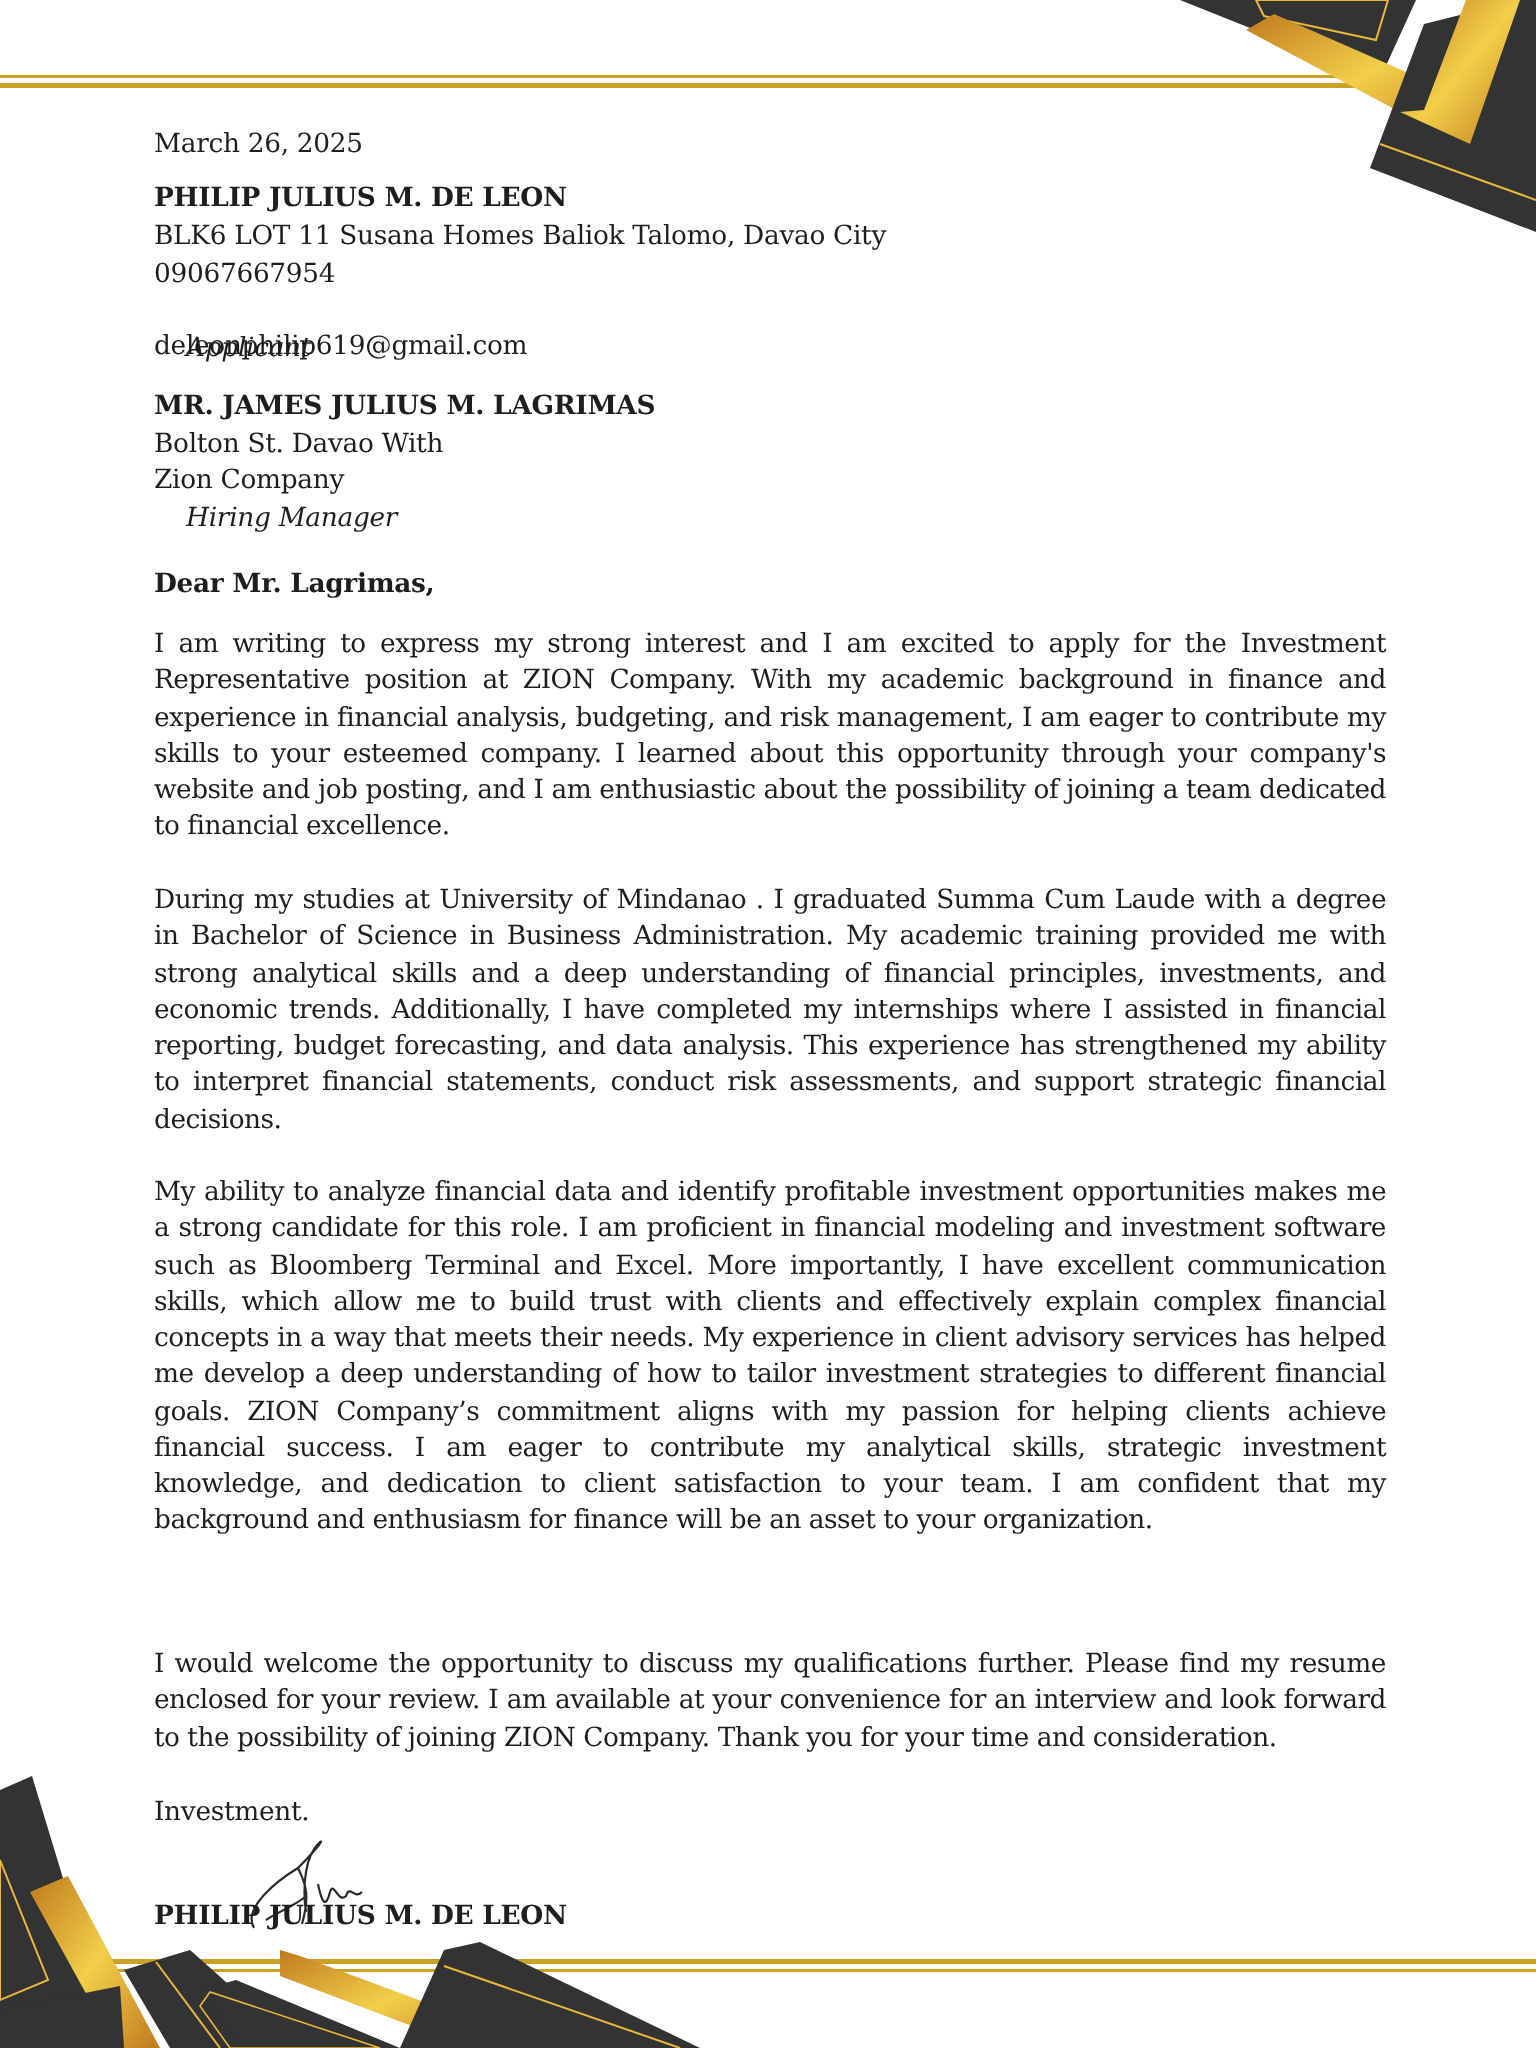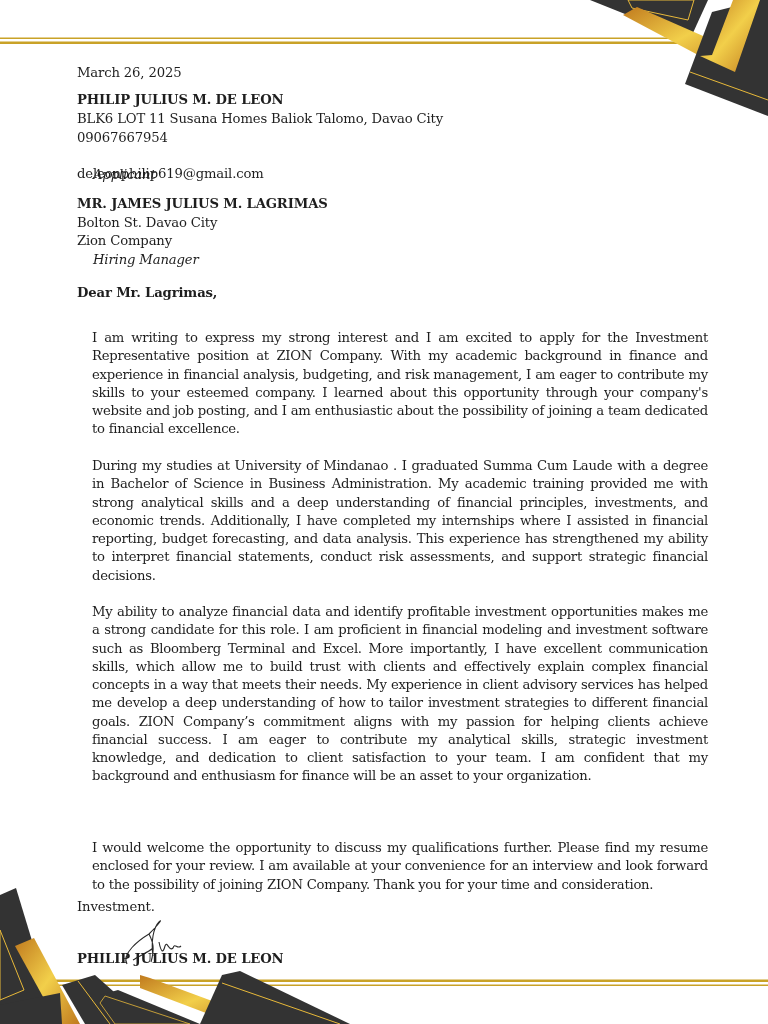--- a/index.html
+++ b/index.html
@@ -10,21 +10,21 @@
     color: #1e1e1e;
   }
   .deco { position: absolute; left: 0; top: 0; width: 768px; height: 1024px; pointer-events: none; }
   .page { position: absolute; left: 77px; top: 0; width: 616px; }
   .line { position: absolute; font-size: 13.2px; line-height: 18.6px; white-space: nowrap; letter-spacing: -0.15px; }
   .bold { font-weight: bold; }
   .ital { font-style: italic; font-weight: normal; margin-left: 16px; }
   .para {
     position: absolute; left: 0; width: 616px;
     font-size: 13.2px; line-height: 18.25px; text-align: justify;
-    letter-spacing: -0.25px; margin: 15px;
+    letter-spacing: -0.25px; margin: 0;
   }
   .sig { position: absolute; left: 42px; top: 912px; width: 80px; height: 64px; }
 </style>
 </head>
 <body>
 
 <svg class="deco" viewBox="0 0 768 1024" xmlns="http://www.w3.org/2000/svg">
   <defs>
     <linearGradient id="gold" x1="0" y1="0" x2="1" y2="1">
       <stop offset="0" stop-color="#c07a1e"></stop>
@@ -73,21 +73,21 @@
   <div>
     <div class="line bold" style="top:91px;">PHILIP JULIUS M. DE LEON</div>
     <div class="line" style="top:110px;">BLK6 LOT 11 Susana Homes Baliok Talomo, Davao City</div>
     <div class="line" style="top:128.5px;">09067667954</div>
     <div class="line" style="top:165px;">deleonphilip619@gmail.com</div>
     <div class="line ital" style="top:166px;">Applicant</div>
   </div>
 
   <div>
     <div class="line bold" style="top:195px;">MR. JAMES JULIUS M. LAGRIMAS</div>
-    <div class="line" style="top:213.5px;">Bolton St. Davao City</div>
+    <div class="line" style="top:213.5px;">Bolton St. Davao With</div>
     <div class="line" style="top:232px;">Zion Company</div>
     <div class="line ital" style="top:250.5px;">Hiring Manager</div>
   </div>
 
   <div class="line bold" style="top:284px;">Dear Mr. Lagrimas,</div>
 
   <p class="para" style="top:314px;">I am writing to express my strong interest and I am excited to apply for the Investment Representative position at ZION Company. With my academic background in finance and experience in financial analysis, budgeting, and risk management, I am eager to contribute my skills to your esteemed company. I learned about this opportunity through your company's website and job posting, and I am enthusiastic about the possibility of joining a team dedicated to financial excellence.</p>
   <p class="para" style="top:442px;">During my studies at University of Mindanao . I graduated Summa Cum Laude with a degree in Bachelor of Science in Business Administration. My academic training provided me with strong analytical skills and a deep understanding of financial principles, investments, and economic trends. Additionally, I have completed my internships where I assisted in financial reporting, budget forecasting, and data analysis. This experience has strengthened my ability to interpret financial statements, conduct risk assessments, and support strategic financial decisions.</p>
   <p class="para" style="top:588px;">My ability to analyze financial data and identify profitable investment opportunities makes me a strong candidate for this role. I am proficient in financial modeling and investment software such as Bloomberg Terminal and Excel. More importantly, I have excellent communication skills, which allow me to build trust with clients and effectively explain complex financial concepts in a way that meets their needs. My experience in client advisory services has helped me develop a deep understanding of how to tailor investment strategies to different financial goals. ZION Company’s commitment aligns with my passion for helping clients achieve financial success. I am eager to contribute my analytical skills, strategic investment knowledge, and dedication to client satisfaction to your team. I am confident that my background and enthusiasm for finance will be an asset to your organization.</p>
   <p class="para" style="top:824px;">I would welcome the opportunity to discuss my qualifications further. Please find my resume enclosed for your review. I am available at your convenience for an interview and look forward to the possibility of joining ZION Company. Thank you for your time and consideration.</p>

